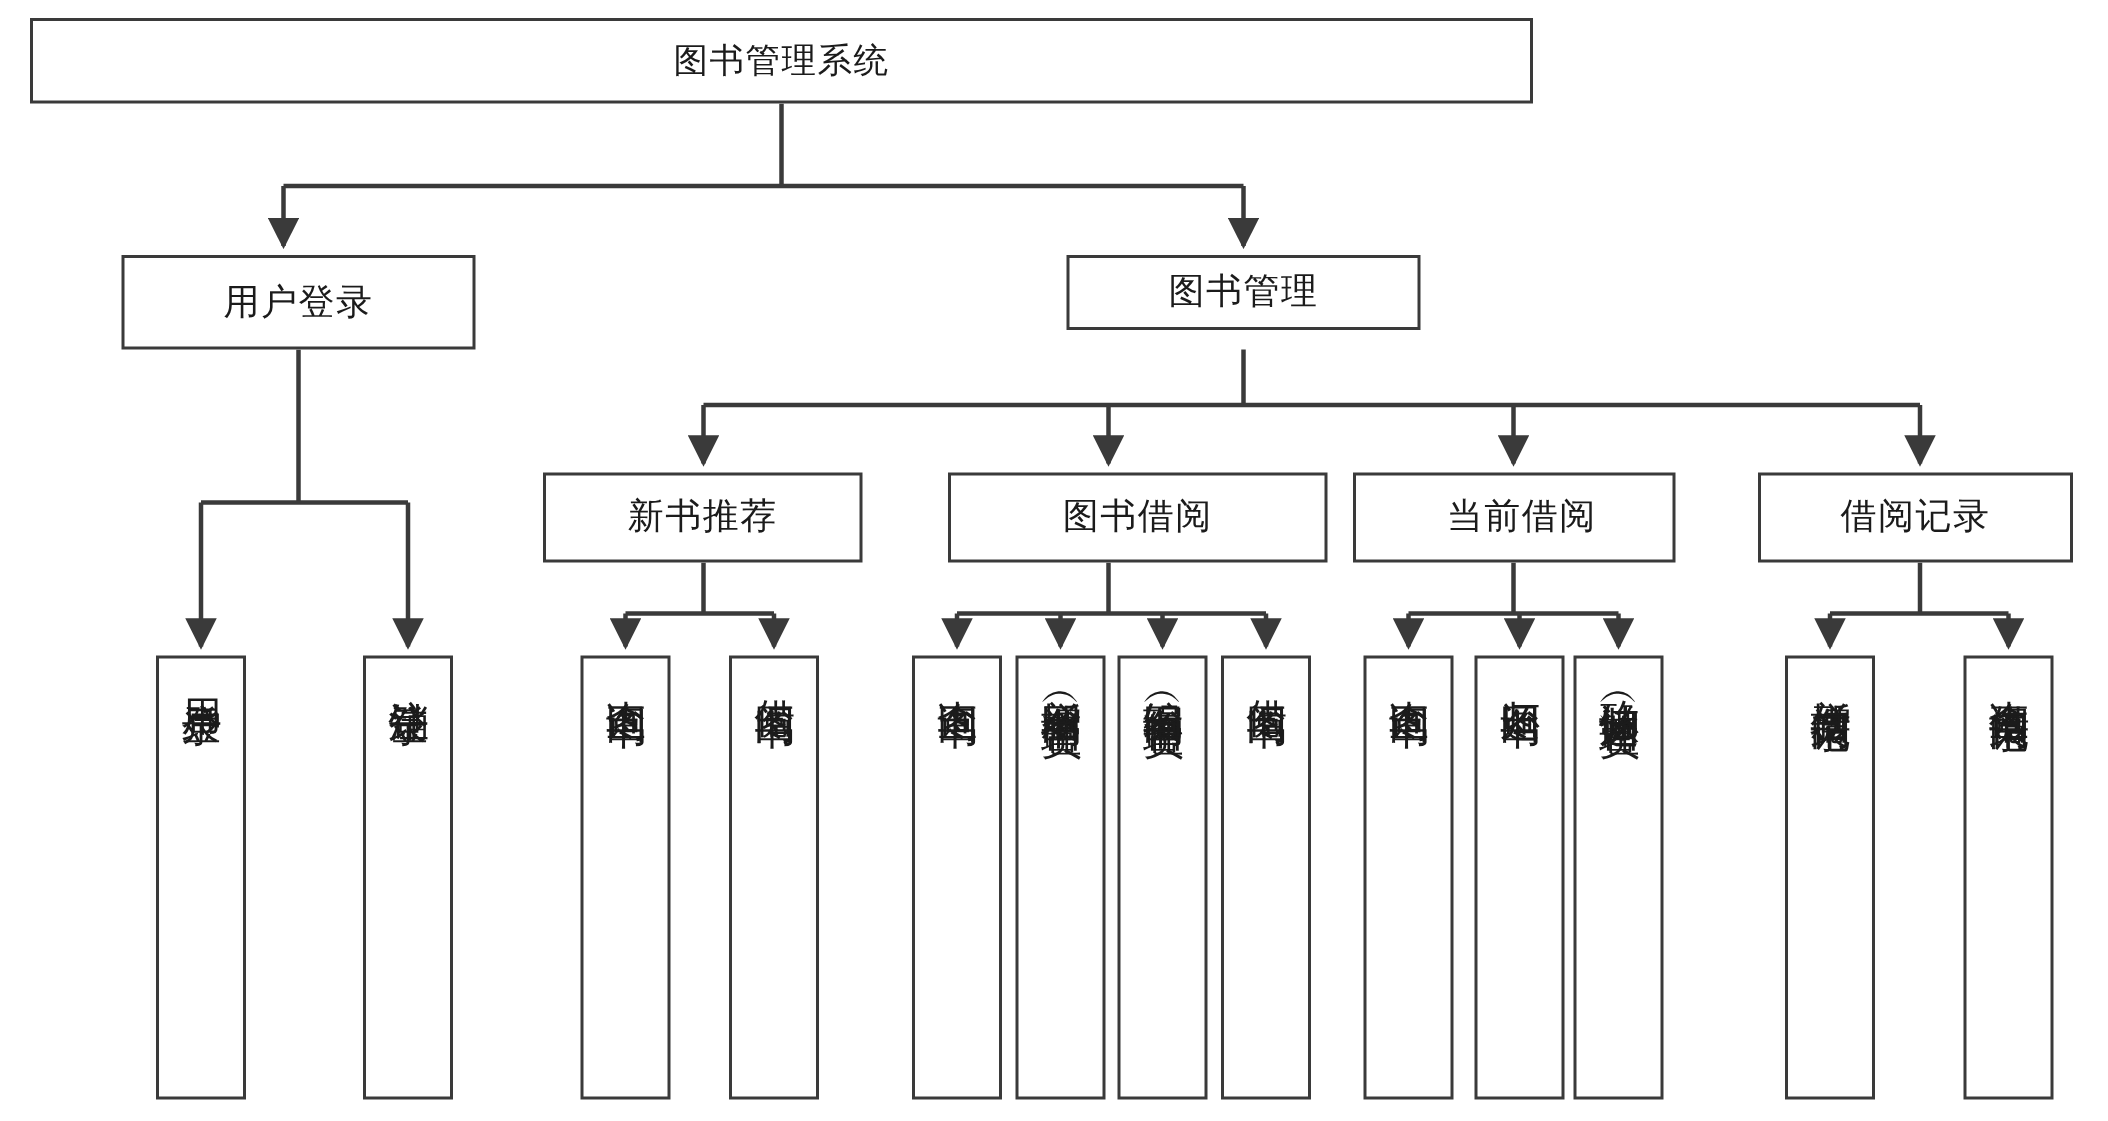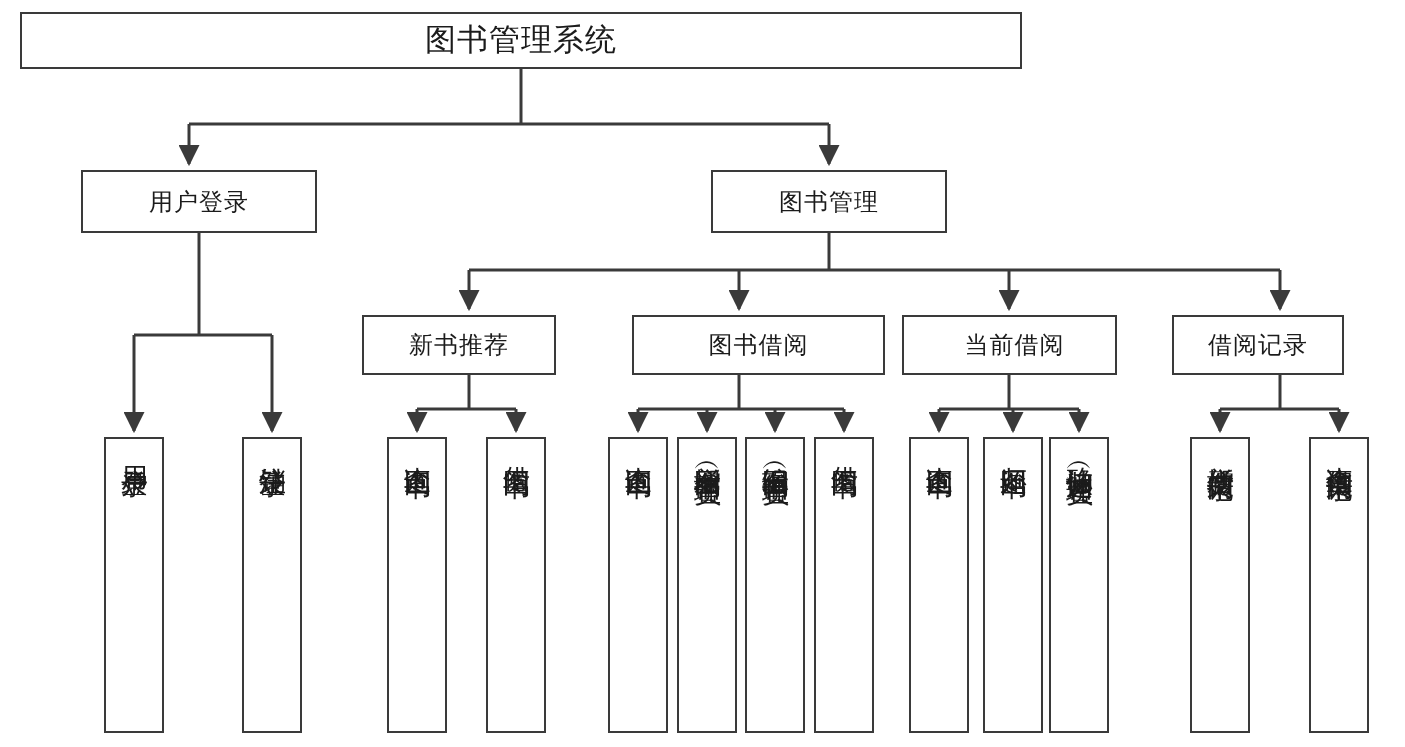--- a/index.html
+++ b/index.html
@@ -50,21 +50,21 @@
     padding-top: 6px;
   }
   .node.vert .label {
     writing-mode: vertical-rl;
     text-orientation: upright;
     font-size: 27px;
     letter-spacing: 2px;
     line-height: 1;
   }
   .node.title .label {
-    font-size: 31px;
+    font-size: 23px;
   }
   .watermark {
     position: absolute;
     right: 8px;
     bottom: 4px;
     font-size: 17px;
     color: #b9b9b9;
     z-index: 6;
     white-space: nowrap;
     letter-spacing: 0.5px;
@@ -126,34 +126,34 @@
     </g>
   </svg>
 
   <div class="node horiz title" style="left:20px; top:12px; width:1002px; height:57px;">
     <span class="label">图书管理系统</span>
   </div>
 
   <div class="node horiz" style="left:81px; top:170px; width:236px; height:63px;">
     <span class="label">用户登录</span>
   </div>
-  <div class="node horiz" style="left:711px; top:170px; width:236px; height:63px;">
+  <div class="node horiz" style="left:711px; top:170px; width:236px; height:50px;">
     <span class="label">图书管理</span>
   </div>
 
-  <div class="node horiz" style="left:362px; top:315px; width:194px; height:60px;">
+  <div class="node horiz" style="left:362px; top:315px; width:213px; height:60px;">
     <span class="label">新书推荐</span>
   </div>
   <div class="node horiz" style="left:632px; top:315px; width:253px; height:60px;">
     <span class="label">图书借阅</span>
   </div>
   <div class="node horiz" style="left:902px; top:315px; width:215px; height:60px;padding-left:10px;">
     <span class="label">当前借阅</span>
   </div>
-  <div class="node horiz" style="left:1172px; top:315px; width:172px; height:60px;">
+  <div class="node horiz" style="left:1172px; top:315px; width:210px; height:60px;">
     <span class="label">借阅记录</span>
   </div>
 
   <div class="node vert" style="left:104px; top:437px; width:60px; height:296px;">
     <span class="label">用户登录</span>
   </div>
   <div class="node vert" style="left:242px; top:437px; width:60px; height:296px;">
     <span class="label">注销登录</span>
   </div>
   <div class="node vert" style="left:387px; top:437px; width:60px; height:296px;">

